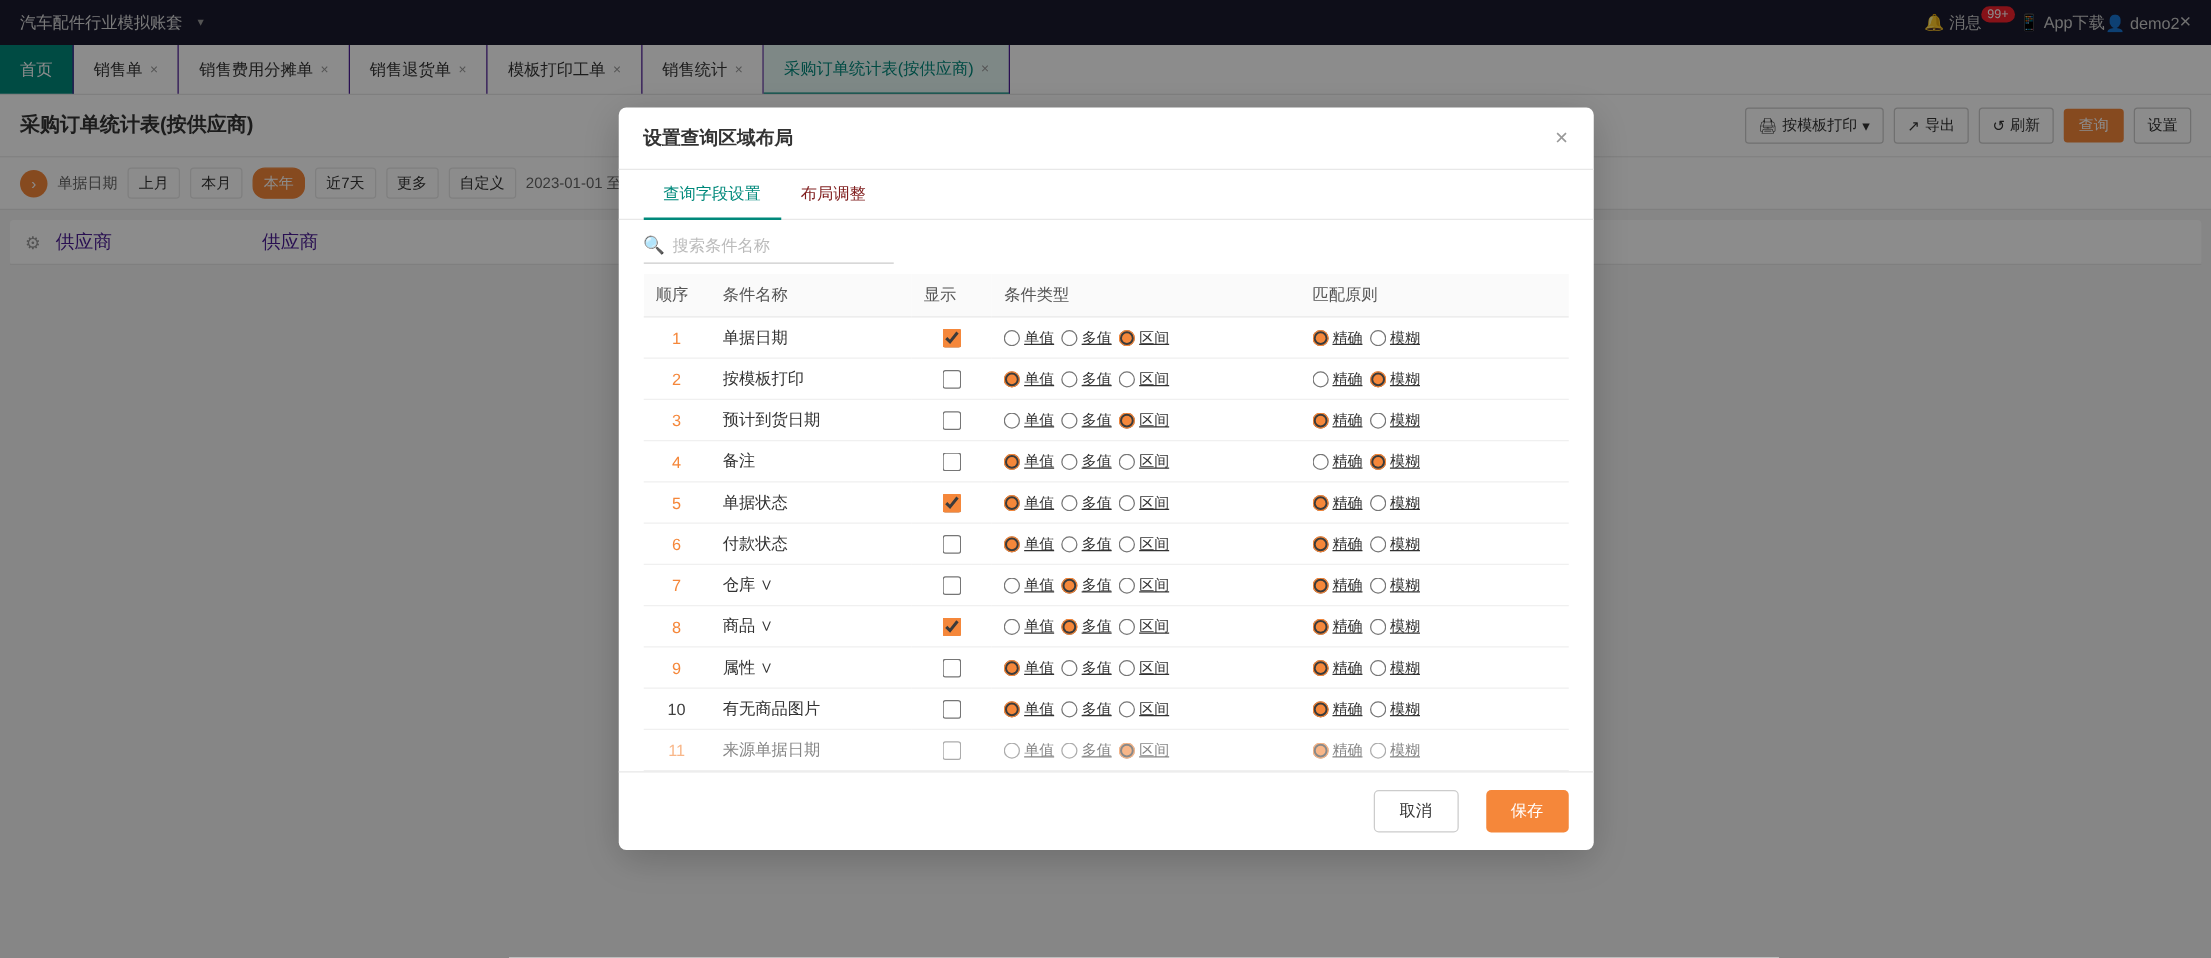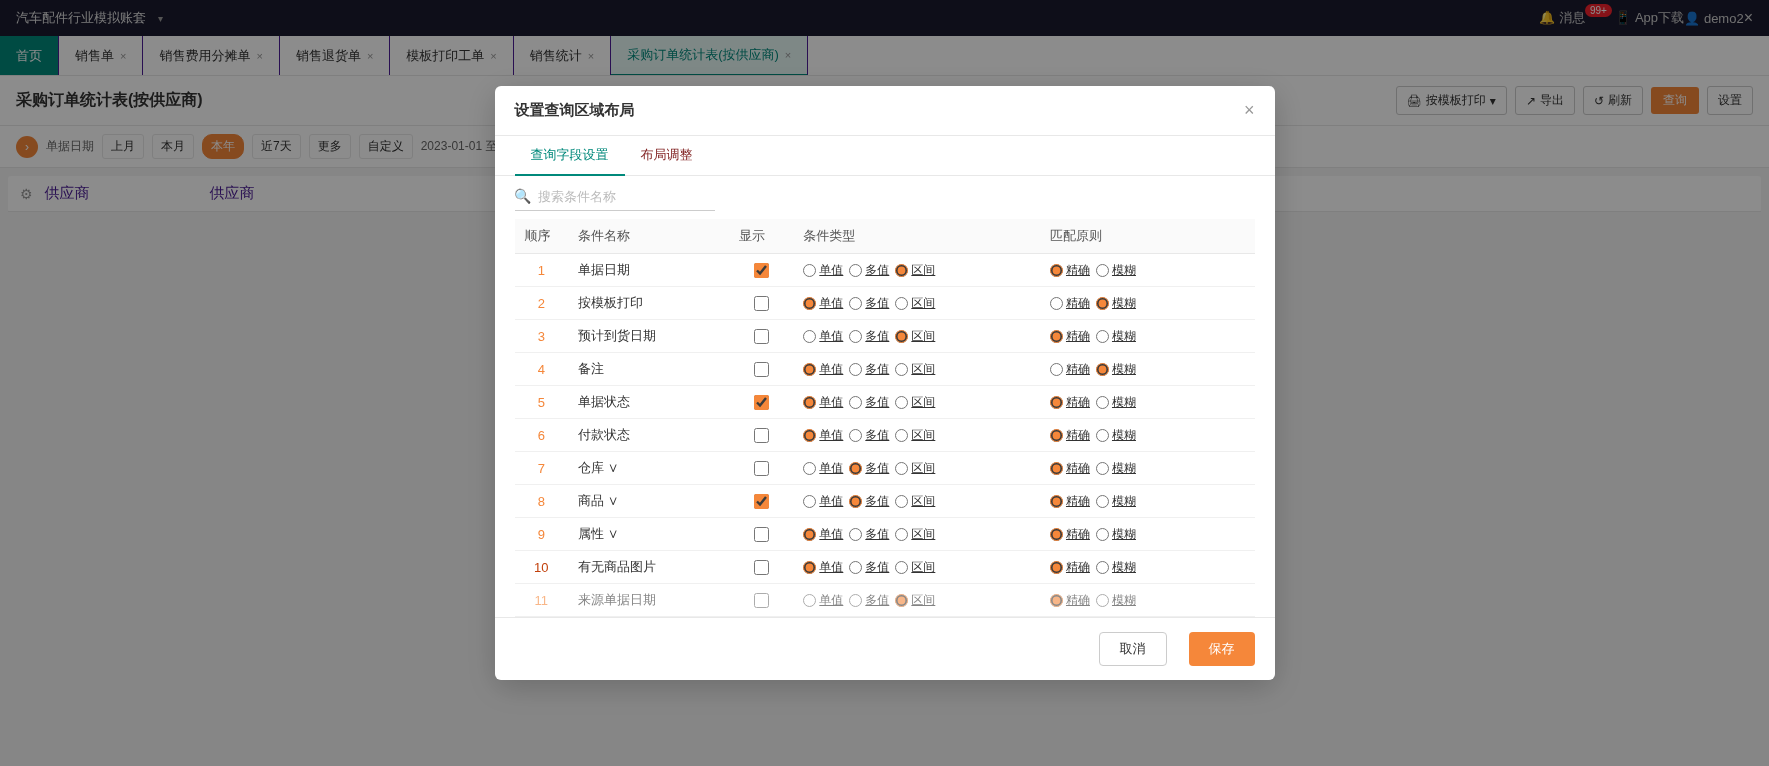--- a/index.html
+++ b/index.html
@@ -547,21 +547,21 @@
                 </div>
               </td>
               <td class="col-match">
                 <div class="radio-group">
                   <label class="radio-label"><input type="radio" name="match-row-8" checked="" style="">精确</label>
                   <label class="radio-label"><input type="radio" name="match-row-8" style="">模糊</label>
                 </div>
               </td>
             </tr>
             <tr>
-              <td class="col-order"><span style="color:#c2410c;font-weight:500;">10</span></td>
+              <td class="col-order"><span style="color:#404040;font-weight:500;">10</span></td>
               <td class="col-name">有无商品图片</td>
               <td class="col-display">
                 <div class="cb-wrap">
                   <input type="checkbox" style="">
                 </div>
               </td>
               <td class="col-type">
                 <div class="radio-group">
                   <label class="radio-label"><input type="radio" name="type-row-9" checked="" style="">单值</label>
                   <label class="radio-label"><input type="radio" name="type-row-9" style="">多值</label>

